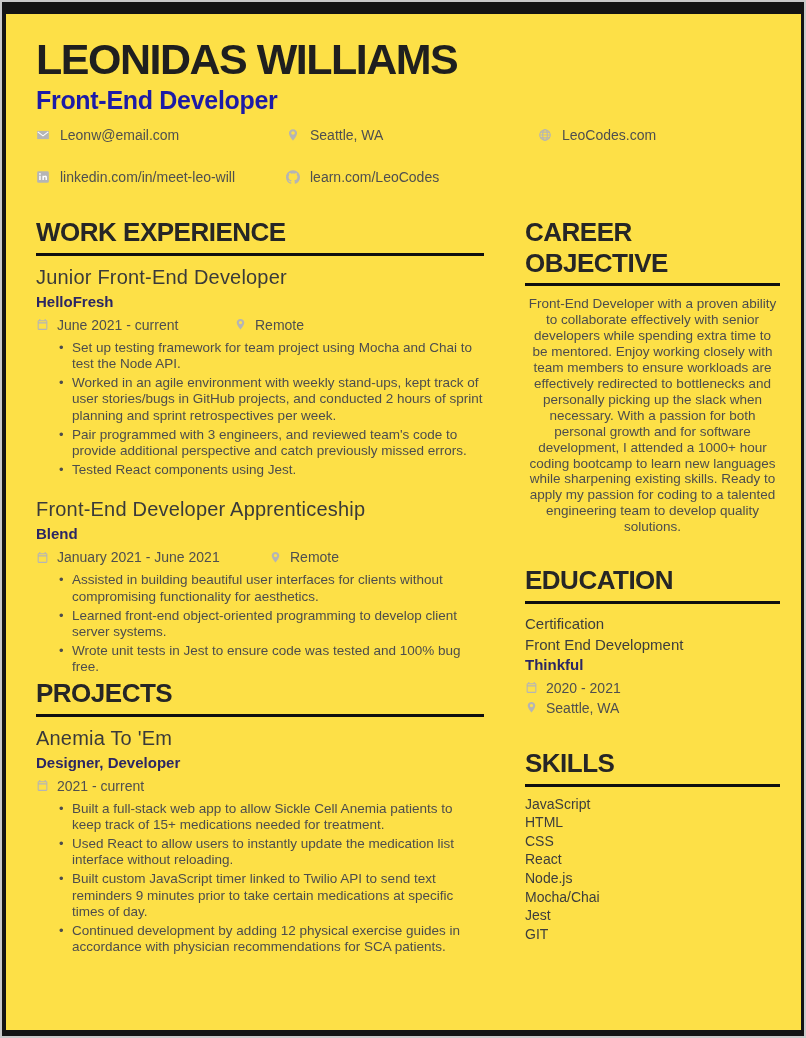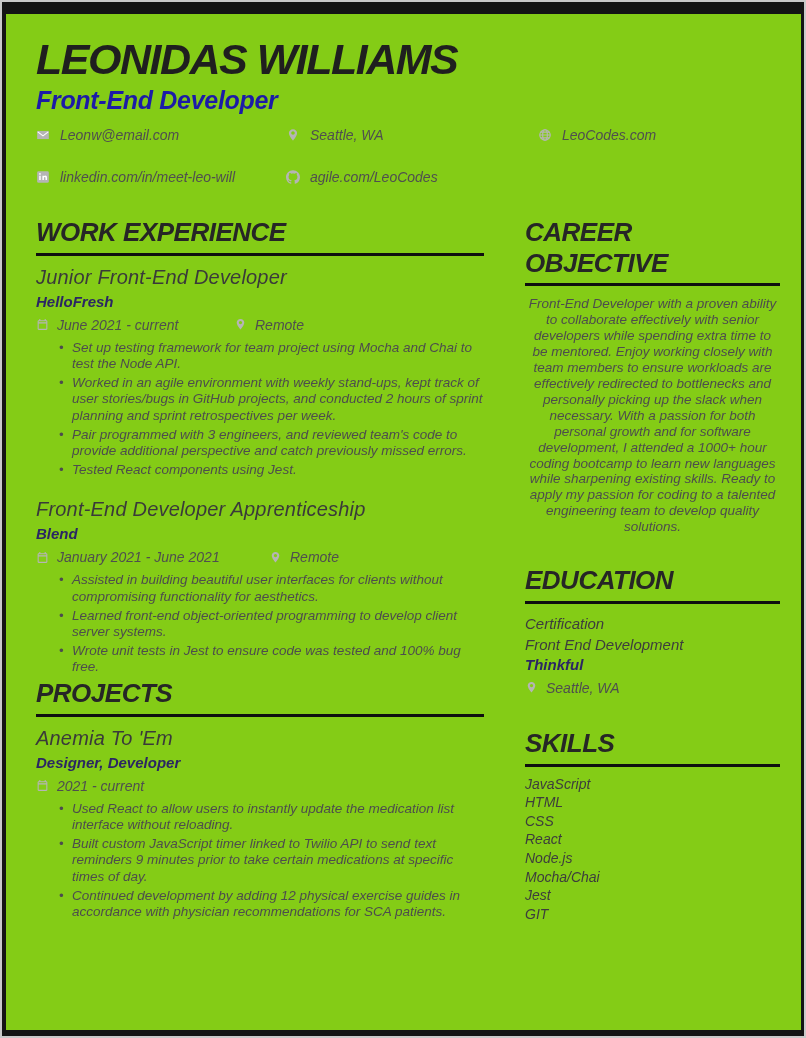--- a/index.html
+++ b/index.html
@@ -3,23 +3,23 @@
 <meta charset="utf-8">
 <style>
   html,body { margin:0; padding:0; background:#ffffff; }
   body { font-family:"Liberation Sans", sans-serif; }
 
   .page {
     width:806px; height:1038px; box-sizing:border-box;
     margin:0; background:#c9c9c9; padding:2px;
   }
   .frame {
-    width:100%; height:100%; box-sizing:border-box; background:#84cc16;
+    width:100%; height:100%; box-sizing:border-box; background:#fde047;
     border:solid #141414; border-width:12px 3px 6px 4px;
-    padding:24px 15px 0 30px; overflow:hidden;font-style:italic;
+    padding:24px 15px 0 30px; overflow:hidden;
   }
 
   
   .name {
     margin:0; font-size:43px; font-weight:800; letter-spacing:-1.5px;
     color:#1f1f1f; line-height:1.0;
   }
   .title {
     margin:7px 0 0 0; font-size:25px; font-weight:700; letter-spacing:-0.3px;
     color:#1c1ba7; line-height:1.0;
@@ -119,21 +119,21 @@
               <rect x="5.5" y="9.8" width="2.6" height="7.4" fill="#ffffff"></rect>
               <circle cx="6.8" cy="6.8" r="1.5" fill="#ffffff"></circle>
               <path fill="#ffffff" d="M11 9.8h2.5v1c.5-.8 1.4-1.2 2.4-1.2 1.8 0 2.9 1.2 2.9 3.2v4.4h-2.5v-3.6c0-1-.4-1.6-1.3-1.6-.9 0-1.5.6-1.5 1.7v3.5H11z"></path>
             </svg>
           <span>linkedin.com/in/meet-leo-will</span>
         </div>
         <div class="contact-item">
           <svg width="14" height="14" viewBox="0 0 24 24">
               <path class="icon-gray" d="M12 .297c-6.63 0-12 5.373-12 12 0 5.303 3.438 9.8 8.205 11.385.6.113.82-.258.82-.577 0-.285-.01-1.04-.015-2.04-3.338.724-4.042-1.61-4.042-1.61-.546-1.387-1.333-1.757-1.333-1.757-1.087-.744.084-.729.084-.729 1.205.084 1.838 1.236 1.838 1.236 1.07 1.835 2.809 1.305 3.495.998.108-.776.417-1.305.76-1.605-2.665-.3-5.466-1.332-5.466-5.93 0-1.31.465-2.38 1.235-3.22-.135-.303-.54-1.523.105-3.176 0 0 1.005-.322 3.3 1.23.96-.267 1.98-.399 3-.405 1.02.006 2.04.138 3 .405 2.28-1.552 3.285-1.23 3.285-1.23.645 1.653.24 2.873.12 3.176.765.84 1.23 1.91 1.23 3.22 0 4.61-2.805 5.625-5.475 5.92.42.36.81 1.096.81 2.22 0 1.606-.015 2.896-.015 3.286 0 .315.21.69.825.57C20.565 22.092 24 17.592 24 12.297c0-6.627-5.373-12-12-12z"></path>
             </svg>
-          <span>agile.com/LeoCodes</span>
+          <span>learn.com/LeoCodes</span>
         </div>
       </div>
     </div>
 
     <div class="columns">
 
       <div class="col-left">
 
         <h2 class="section-heading">WORK EXPERIENCE</h2>
 
@@ -193,39 +193,46 @@
           <div class="entry-sub">Designer, Developer</div>
           <div class="meta">
             <span class="meta-item">
               <svg width="13" height="13" viewBox="0 0 24 24">
                   <path class="icon-gray" d="M19 4h-1V2h-2v2H8V2H6v2H5c-1.1 0-2 .9-2 2v14c0 1.1.9 2 2 2h14c1.1 0 2-.9 2-2V6c0-1.1-.9-2-2-2zm0 16H5V10h14v10zM5 8V6h14v2H5z"></path>
                 </svg>
               <span>2021 - current</span>
             </span>
           </div>
           <ul class="bullets">
+            <li>Built a full-stack web app to allow Sickle Cell Anemia patients to keep track of 15+ medications needed for treatment.</li>
             <li>Used React to allow users to instantly update the medication list interface without reloading.</li>
             <li>Built custom JavaScript timer linked to Twilio API to send text reminders 9 minutes prior to take certain medications at specific times of day.</li>
             <li>Continued development by adding 12 physical exercise guides in accordance with physician recommendations for SCA patients.</li>
           </ul>
         </div>
 
       </div>
 
       <div class="col-right">
 
         <h2 class="section-heading">CAREER OBJECTIVE</h2>
         <div class="objective-text">Front-End Developer with a proven ability to collaborate effectively with senior developers while spending extra time to be mentored. Enjoy working closely with team members to ensure workloads are effectively redirected to bottlenecks and personally picking up the slack when necessary. With a passion for both personal growth and for software development, I attended a 1000+ hour coding bootcamp to learn new languages while sharpening existing skills. Ready to apply my passion for coding to a talented engineering team to develop quality solutions.</div>
 
         <h2 class="section-heading" style="margin-top:30px">EDUCATION</h2>
         <div class="edu-block">
           <div class="edu-line">Certification</div>
           <div class="edu-line">Front End Development</div>
           <div class="edu-school">Thinkful</div>
           <div class="meta-col">
+            <div class="meta-item">
+              <svg width="13" height="13" viewBox="0 0 24 24">
+                  <path class="icon-gray" d="M19 4h-1V2h-2v2H8V2H6v2H5c-1.1 0-2 .9-2 2v14c0 1.1.9 2 2 2h14c1.1 0 2-.9 2-2V6c0-1.1-.9-2-2-2zm0 16H5V10h14v10zM5 8V6h14v2H5z"></path>
+                </svg>
+              <span>2020 - 2021</span>
+            </div>
             <div class="meta-item">
               <svg width="13" height="13" viewBox="0 0 24 24">
                   <path class="icon-gray" d="M12 2C8.13 2 5 5.13 5 8.5c0 5.25 7 13 7 13s7-7.75 7-13C19 5.13 15.87 2 12 2zm0 9.5c-1.66 0-3-1.34-3-3s1.34-3 3-3 3 1.34 3 3-1.34 3-3 3z"></path>
                 </svg>
               <span>Seattle, WA</span>
             </div>
           </div>
         </div>
 
         <h2 class="section-heading" style="margin-top:32px">SKILLS</h2>

